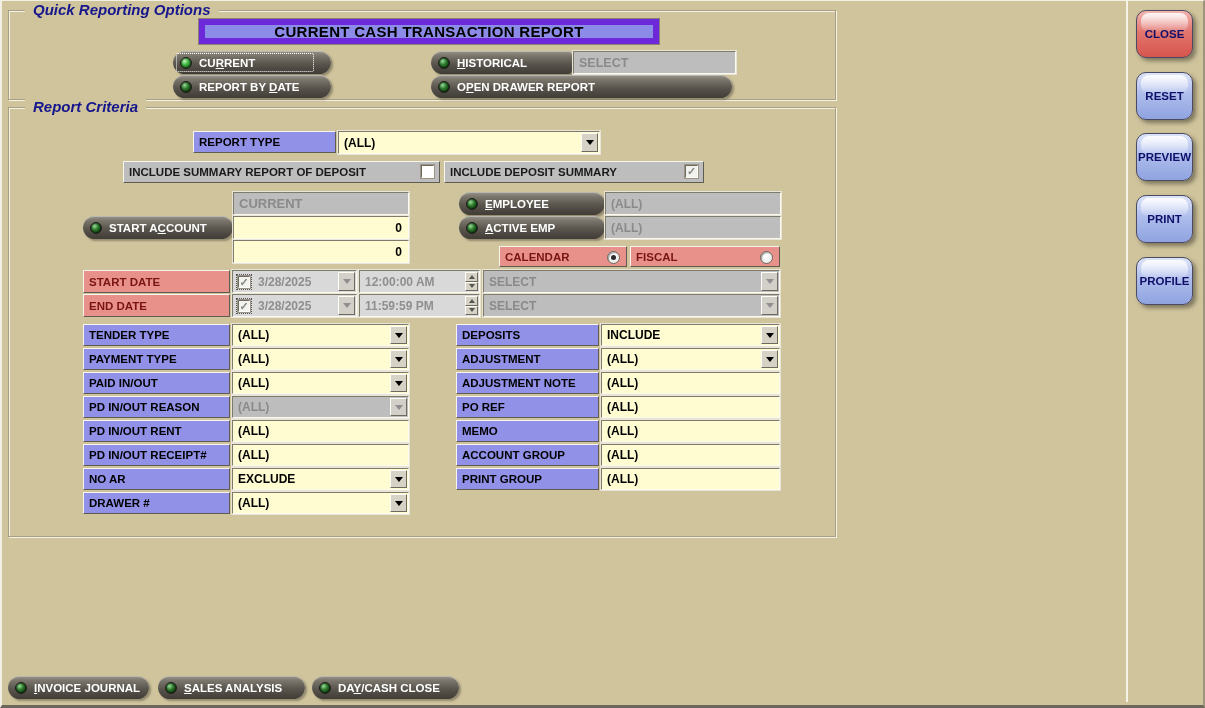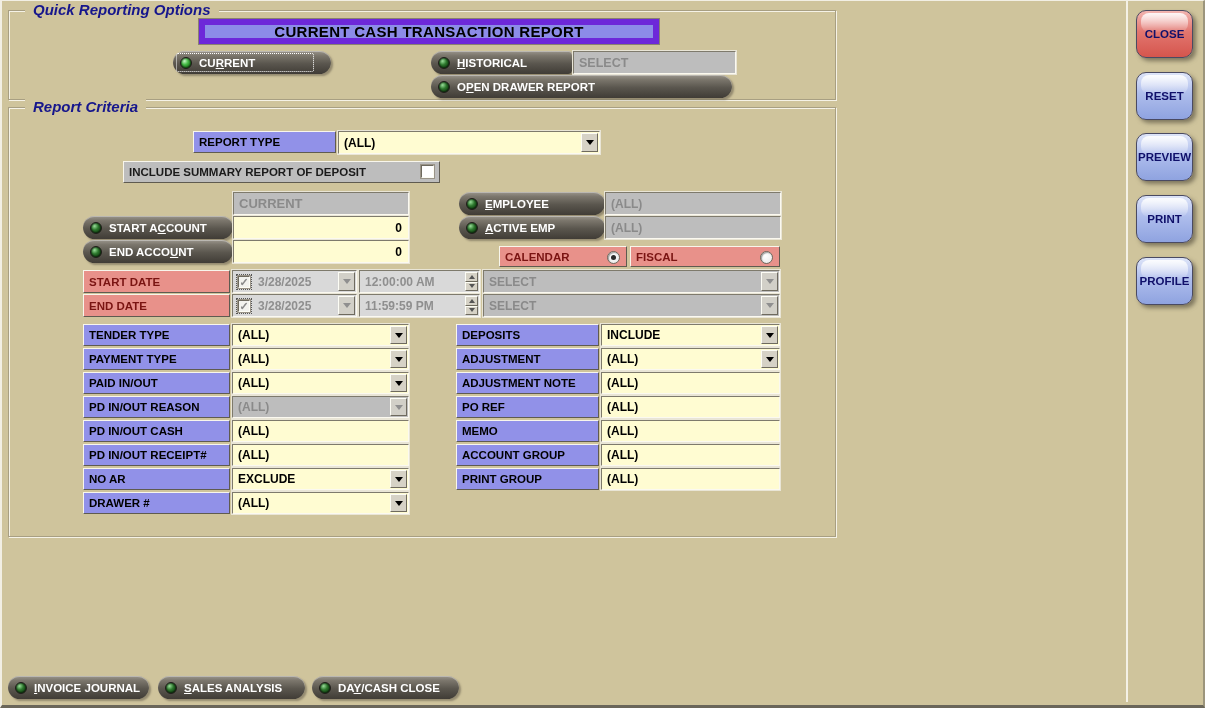--- a/index.html
+++ b/index.html
@@ -125,20 +125,24 @@
   <div class="groupbox" style="left:6px; top:9px; width:828px; height:90px;">
     <span class="gb-title">Quick Reporting Options</span>
 
     <div class="header-bar" style="left:190px; top:8px; width:460px; height:25px;">CURRENT CASH TRANSACTION REPORT</div>
 
     <div class="pill focus" style="left:164px; top:40px; width:158px;">
       <span class="led bright"></span>
       <span>CU<u>R</u>RENT</span>
     </div>
 
+    <div class="pill" style="left:164px; top:64px; width:158px;">
+      <span class="led"></span>
+      <span>REPORT BY <u>D</u>ATE</span>
+    </div>
 
     <div class="pill" style="left:422px; top:40px; width:141px; border-radius:12px 4px 4px 12px;">
       <span class="led"></span>
       <span><u>H</u>ISTORICAL</span>
     </div>
     <div class="field gray" style="left:564px; top:40px; width:163px; font-size:12.5px;">SELECT</div>
 
     <div class="pill" style="left:422px; top:64px; width:301px;">
       <span class="led"></span>
       <span>O<u>P</u>EN DRAWER REPORT</span>
@@ -153,33 +157,33 @@
       <span>(ALL)</span>
       <span class="ddb">
           <span class="tri"></span>
         </span>
     </div>
 
     <div class="bar grayb" style="left:114px; top:53px; width:317px; padding-right:16px;">
       <span>INCLUDE SUMMARY REPORT OF DEPOSIT</span>
       <span class="checkbox" id="cb-summary" style="position:absolute; right:5px; top:3px;"></span>
     </div>
+    <div class="bar grayb" style="left:435px; top:53px; width:260px; padding-right:24px;">
+      <span>INCLUDE DEPOSIT SUMMARY</span>
+      <span class="checkbox checked" id="cb-deposit" style="position:absolute; right:5px; top:3px;"></span>
+    </div>
 
     <div class="field gray" style="left:224px; top:84px; width:176px; font-size:13px;">CURRENT</div>
 
     <div class="pill" style="left:74px; top:108px; width:150px; height:23px;">
       <span class="led"></span>
       <span>START A<u>C</u>COUNT</span>
     </div>
     <div class="field num" style="left:224px; top:108px; width:176px;">0</div>
 
-    <div class="pill" style="left:74px; top:132px; width:150px; height:23px;">
-      <span class="led"></span>
-      <span>END ACCO<u>U</u>NT</span>
-    </div>
     <div class="field num" style="left:224px; top:132px; width:176px;">0</div>
 
     <div class="pill" style="left:450px; top:84px; width:146px; height:23px;">
       <span class="led"></span>
       <span><u>E</u>MPLOYEE</span>
     </div>
     <div class="field gray" style="left:596px; top:84px; width:176px;">(ALL)</div>
 
     <div class="pill" style="left:450px; top:108px; width:146px; height:23px;">
       <span class="led"></span>
@@ -274,21 +278,21 @@
             <span class="tri"></span>
           </span>
         </div>
         <div class="bar purple crit-label" style="left: 0px; top: 72px; width: 147px;">PD IN/OUT REASON</div>
         <div class="field crit-field gray hasdd" style="left: 149px; top: 72px; width: 177px;">
           <span>(ALL)</span>
           <span class="ddb dis">
             <span class="tri"></span>
           </span>
         </div>
-        <div class="bar purple crit-label" style="left: 0px; top: 96px; width: 147px;">PD IN/OUT CASH</div>
+        <div class="bar purple crit-label" style="left: 0px; top: 96px; width: 147px;">PD IN/OUT RENT</div>
         <div class="field crit-field" style="left: 149px; top: 96px; width: 177px;">
           <span>(ALL)</span>
         </div>
         <div class="bar purple crit-label" style="left: 0px; top: 120px; width: 147px;">PD IN/OUT RECEIPT#</div>
         <div class="field crit-field" style="left: 149px; top: 120px; width: 177px;">
           <span>(ALL)</span>
         </div>
         <div class="bar purple crit-label" style="left: 0px; top: 144px; width: 147px;">NO AR</div>
         <div class="field crit-field hasdd" style="left: 149px; top: 144px; width: 177px;">
           <span>EXCLUDE</span>

